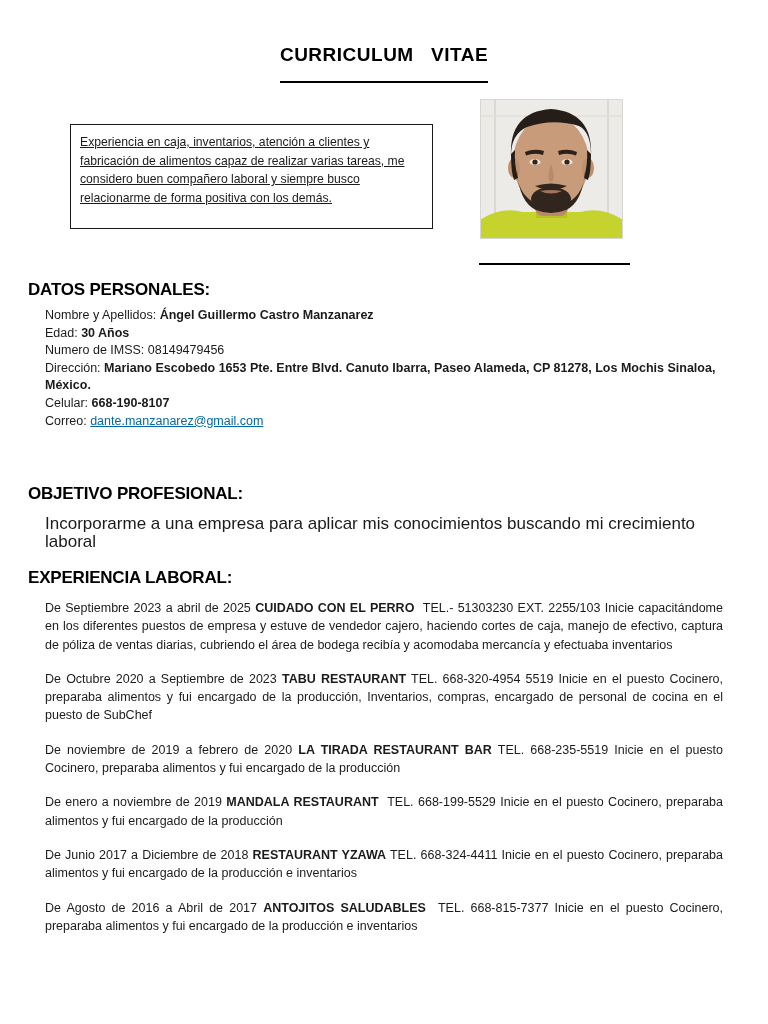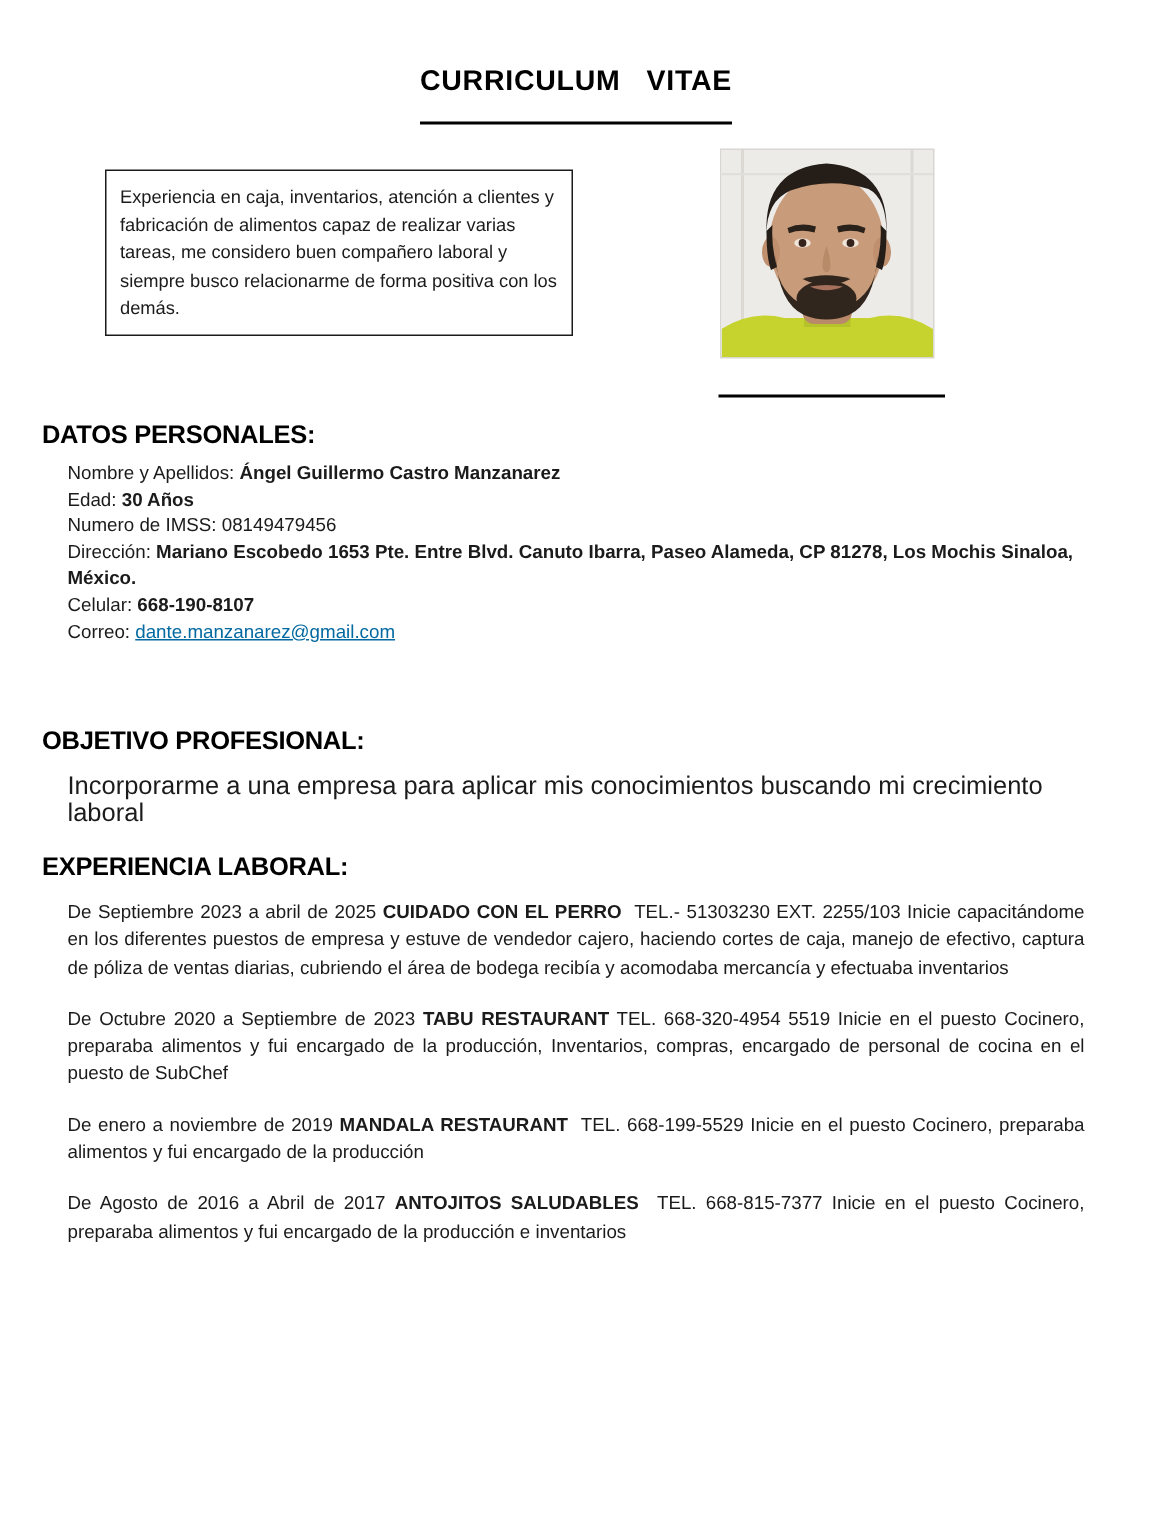--- a/index.html
+++ b/index.html
@@ -25,25 +25,26 @@
     font-weight: bold;
     letter-spacing: 0.5px;
     white-space: pre;
     color: #000;
     border-bottom: 2px solid #000;
     padding-bottom: 15px;
   }
   .summary-box {
     position: absolute;
     left: 70px;
-    top: 113px;
-    width: 312px;
+    top: 124px;
+    width: 363px;
     min-height: 105px;
     border: 1.5px solid #1a1a1a;
     padding: 8px 9px;
+    text-decoration: underline;
   }
   .summary-box p {
     font-size: 12.2px;
     line-height: 18.6px;
     color: #1b1b1b;
   }
   .photo-frame {
     position: absolute;
     left: 481px;
     top: 100px;
@@ -173,15 +174,17 @@
 </div>
 
 <div class="section-heading" id="h-objetivo">OBJETIVO PROFESIONAL:</div>
 <div class="objetivo-text">Incorporarme a una empresa para aplicar mis conocimientos buscando mi crecimiento laboral</div>
 
 <div class="section-heading" id="h-experiencia">EXPERIENCIA LABORAL:</div>
 
 <div class="experience">
   <p><span>De Septiembre 2023 a abril de 2025</span> <span class="job-company">CUIDADO CON EL PERRO</span>&nbsp; <span>TEL.- 51303230 EXT. 2255/103 Inicie capacitándome en los diferentes puestos de empresa y estuve de vendedor cajero, haciendo cortes de caja, manejo de efectivo, captura de póliza de ventas diarias, cubriendo el área de bodega recibía y acomodaba mercancía y efectuaba inventarios</span></p>
   <p><span>De Octubre 2020 a Septiembre de 2023</span> <span class="job-company">TABU RESTAURANT</span> <span>TEL. 668-320-4954 5519 Inicie en el puesto Cocinero, preparaba alimentos y fui encargado de la producción, Inventarios, compras, encargado de personal de cocina en el puesto de SubChef</span></p>
+  <p><span>De noviembre de 2019 a febrero de 2020</span> <span class="job-company">LA TIRADA RESTAURANT BAR</span> <span>TEL. 668-235-5519 Inicie en el puesto Cocinero, preparaba alimentos y fui encargado de la producción</span></p>
   <p><span>De enero a noviembre de 2019</span> <span class="job-company">MANDALA RESTAURANT</span>&nbsp; <span>TEL. 668-199-5529 Inicie en el puesto Cocinero, preparaba alimentos y fui encargado de la producción</span></p>
+  <p><span>De Junio 2017 a Diciembre de 2018</span> <span class="job-company">RESTAURANT YZAWA</span> <span>TEL. 668-324-4411 Inicie en el puesto Cocinero, preparaba alimentos y fui encargado de la producción e inventarios</span></p>
   <p><span>De Agosto de 2016 a  Abril de 2017</span> <span class="job-company">ANTOJITOS SALUDABLES</span>&nbsp; <span>TEL. 668-815-7377 Inicie en el puesto Cocinero, preparaba alimentos y fui encargado de la producción e inventarios</span></p>
 </div>
 
 </body></html>

